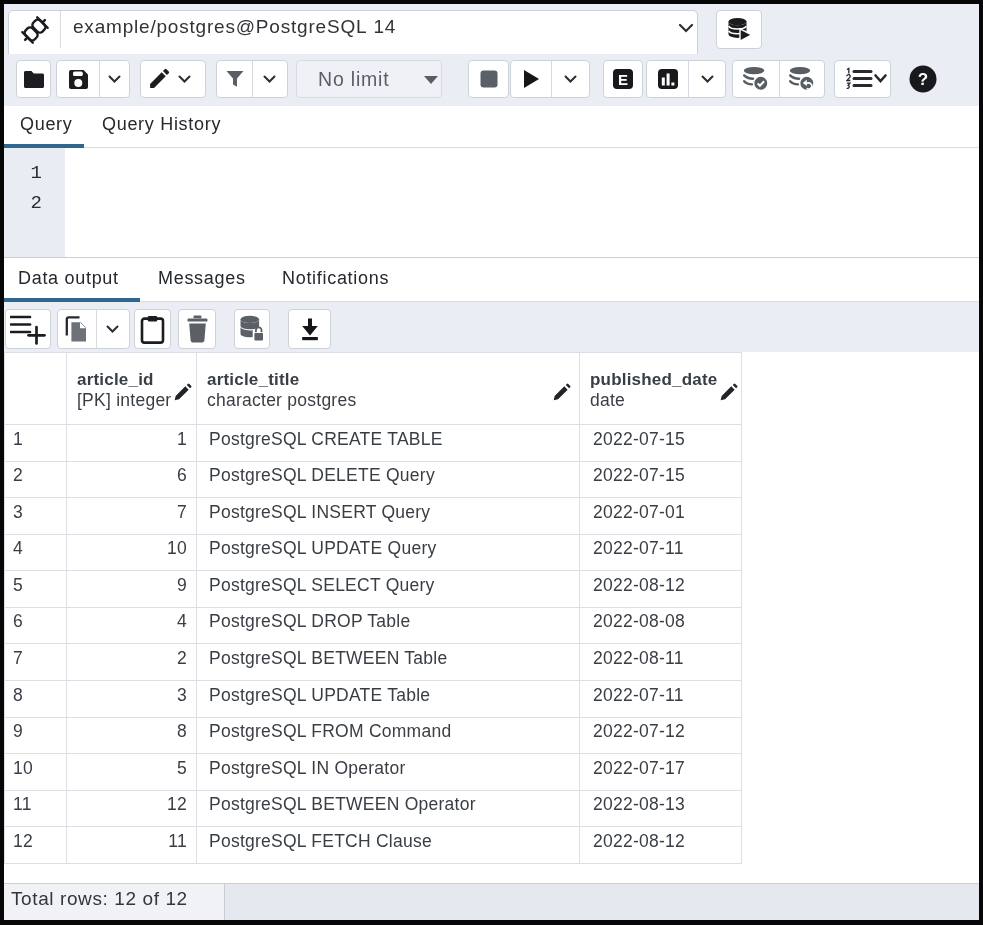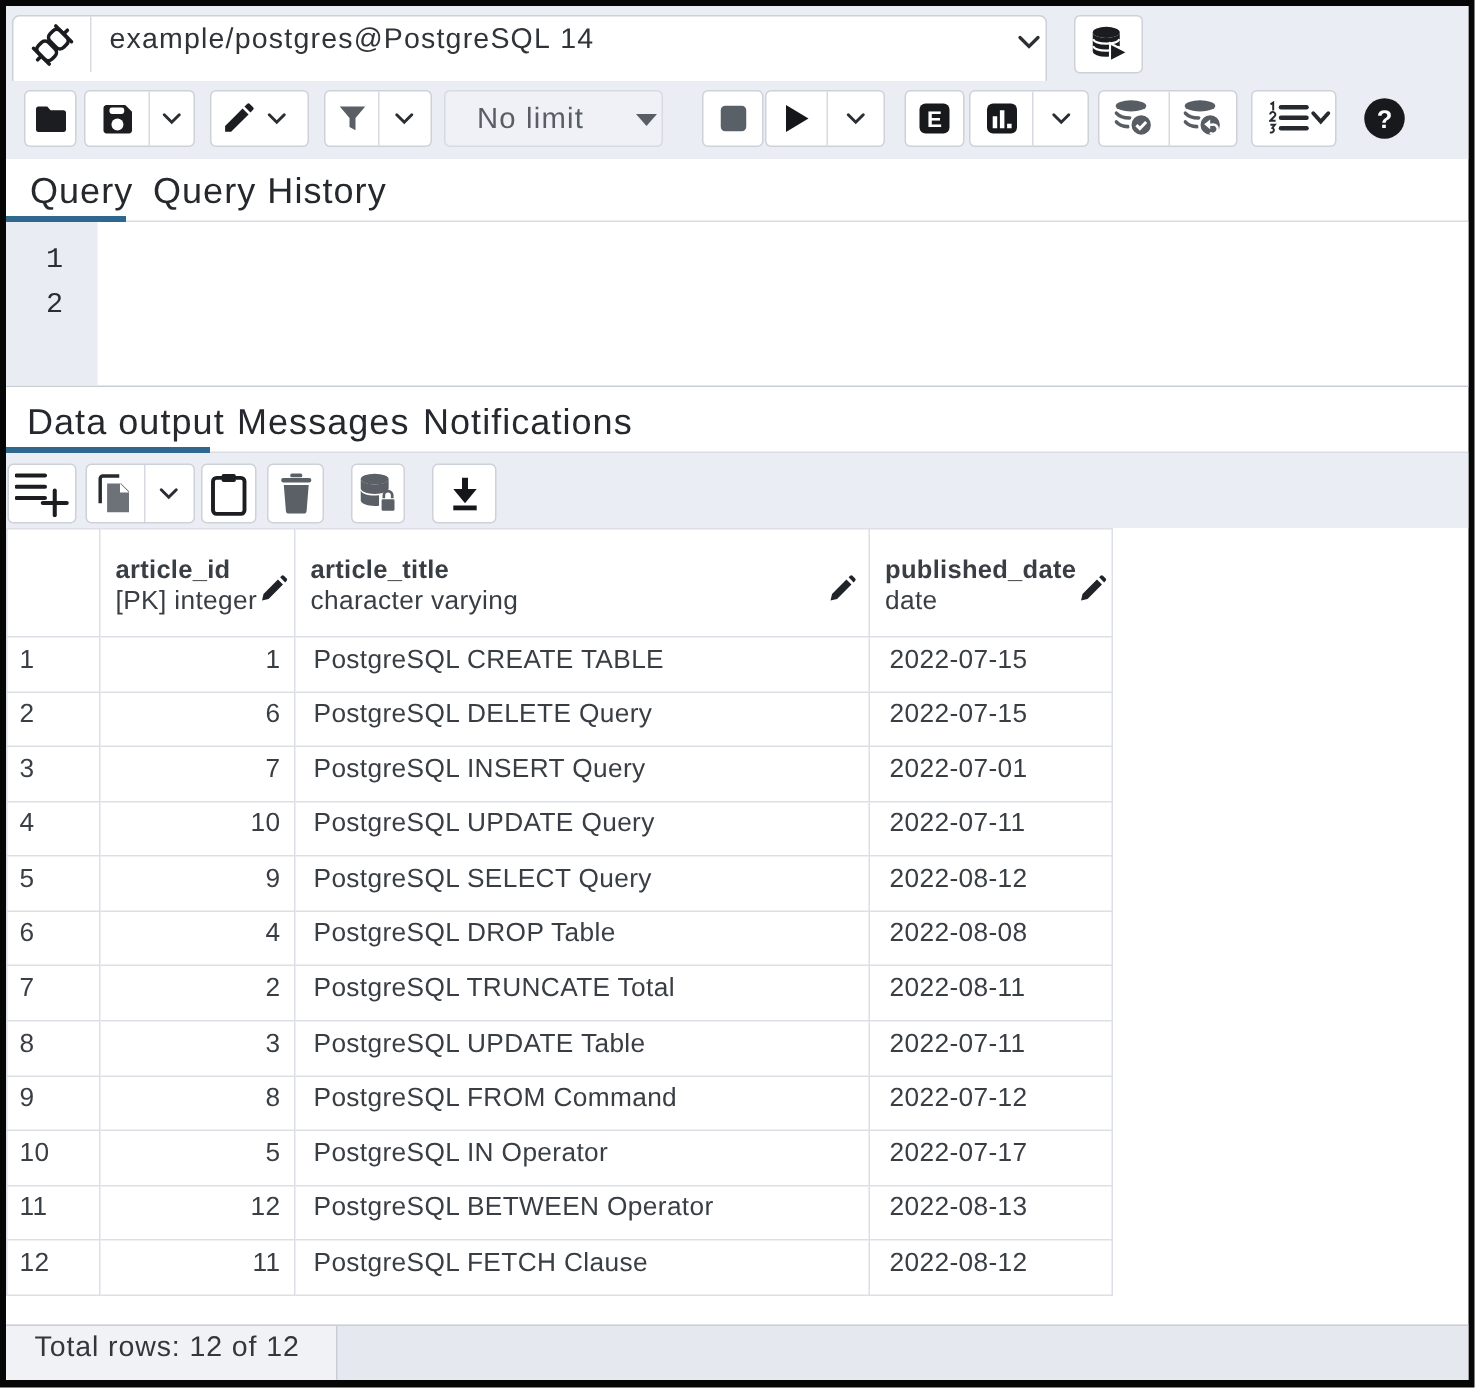--- a/index.html
+++ b/index.html
@@ -5,21 +5,21 @@
 *{margin:0;padding:0;box-sizing:border-box}
 html,body{width:983px;height:925px}
 body{background:#060606;position:relative;font-family:"Liberation Sans",sans-serif;overflow:hidden}
 .frame{position:absolute;left:4px;top:4px;width:975px;height:916px;background:#fff;overflow:hidden}
 .abs{position:absolute}
 .bar{position:absolute;left:0;width:975px;background:#eaedf3}
 .btn{position:absolute;background:#fff;border:1px solid #cdd1d8;border-radius:4px;display:flex;align-items:center;justify-content:center}
 .grp{position:absolute;background:#fff;border:1px solid #cdd1d8;border-radius:4px;display:flex}
 .grp>div{display:flex;align-items:center;justify-content:center;height:100%}
 .grp>.dv{border-left:1px solid #d6dae0}
-.tabtxt{position:absolute;font-size:24px;letter-spacing:0.7px;color:#25282d}
+.tabtxt{position:absolute;font-size:18px;letter-spacing:0.7px;color:#25282d}
 .ul{position:absolute;background:#2f678f}
 svg{display:block}
 td{border:1px solid #dcdfe5;padding:0;vertical-align:top;background:#fff}
 tr.r td{padding-top:3.5px}
 td.hc{vertical-align:middle}
 .hwrap{display:flex;align-items:center;justify-content:space-between;padding-left:10px;position:relative;top:1.5px}
 .ht{font-weight:bold;line-height:21px;letter-spacing:0.2px;font-size:17px}
 .hs{line-height:21px}
 .pen{flex:none;margin-right:4px;margin-top:4px}
 td.rn{padding-left:8px;color:#3a3e45}
@@ -298,21 +298,21 @@
                 <svg class="pen" width="19" height="19" viewBox="0 0 17 17">
                   <path d="M1.5 15.5l.9-3.9L11 3l3 3-8.6 8.6-3.9.9z" fill="#202327"></path>
                   <path d="M12.3 1.7l3 3 .9-.9a1 1 0 000-1.4L14.6.8a1 1 0 00-1.4 0z" fill="#202327"></path>
                 </svg>
               </div>
             </td>
       <td class="hc">
               <div class="hwrap">
                 <div>
                   <div class="ht">article_title</div>
-                  <div class="hs">character varying</div>
+                  <div class="hs">character postgres</div>
                 </div>
                 <svg class="pen" style="margin-right:8px" width="19" height="19" viewBox="0 0 17 17">
                   <path d="M1.5 15.5l.9-3.9L11 3l3 3-8.6 8.6-3.9.9z" fill="#202327"></path>
                   <path d="M12.3 1.7l3 3 .9-.9a1 1 0 000-1.4L14.6.8a1 1 0 00-1.4 0z" fill="#202327"></path>
                 </svg>
               </div>
             </td>
       <td class="hc">
               <div class="hwrap">
                 <div>
@@ -358,21 +358,21 @@
           </tr>
     <tr class="r">
             <td class="rn">6</td>
             <td class="id">4</td>
             <td class="tt">PostgreSQL DROP Table</td>
             <td class="dt">2022-08-08</td>
           </tr>
     <tr class="r">
             <td class="rn">7</td>
             <td class="id">2</td>
-            <td class="tt">PostgreSQL TRUNCATE Total</td>
+            <td class="tt">PostgreSQL BETWEEN Table</td>
             <td class="dt">2022-08-11</td>
           </tr>
     <tr class="r">
             <td class="rn">8</td>
             <td class="id">3</td>
             <td class="tt">PostgreSQL UPDATE Table</td>
             <td class="dt">2022-07-11</td>
           </tr>
     <tr class="r">
             <td class="rn">9</td>
@@ -397,17 +397,17 @@
             <td class="id">11</td>
             <td class="tt">PostgreSQL FETCH Clause</td>
             <td class="dt">2022-08-12</td>
           </tr>
   </tbody>
       </table>
 </div>
 
 <div class="abs" style="left:0;top:879px;width:975px;height:37px;background:#e5e8ee;border-top:1px solid #cbd0d8;font-size:19px;letter-spacing:0.6px;color:#33373d">
   <div class="abs" style="left:0;top:0;width:221px;height:36px;background:#f1f2f6;border-right:1px solid #c8ccd4;display:flex;align-items:center">
-        <span style="margin-left:19px;position:relative;top:-3px">Total rows: 12 of 12</span>
+        <span style="margin-left:7px;position:relative;top:-3px">Total rows: 12 of 12</span>
       </div>
 </div>
 
 </div>
 
 </body></html>

